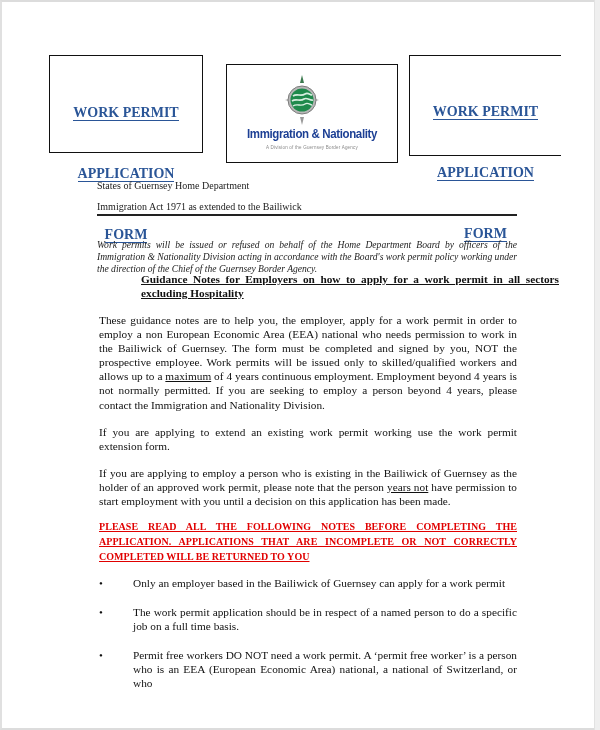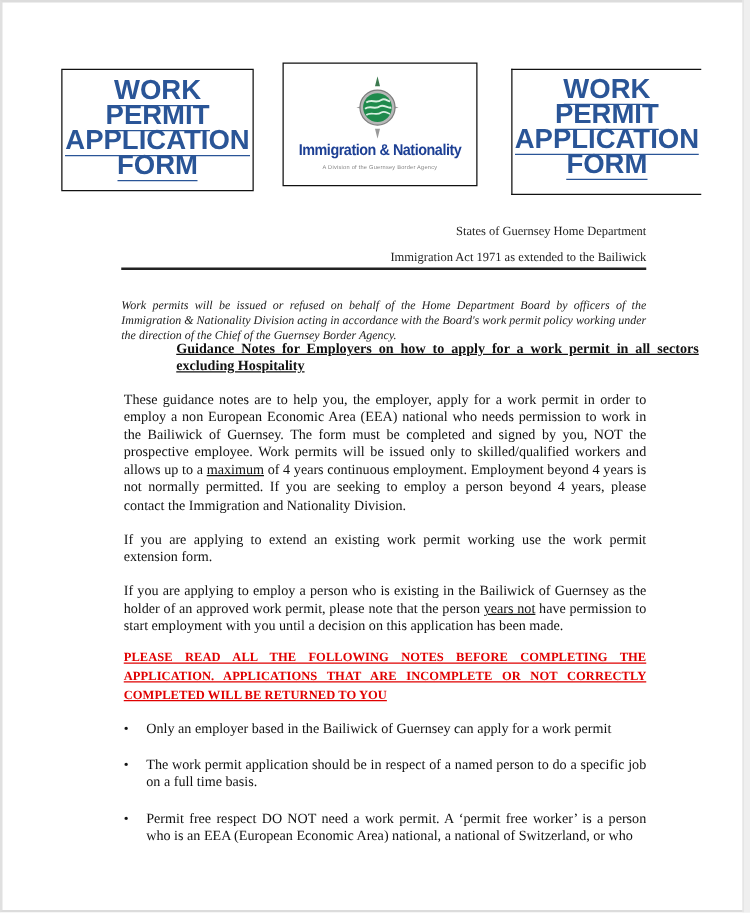--- a/index.html
+++ b/index.html
@@ -25,55 +25,56 @@
     
     .title-box {
       position: absolute; top: 55px; box-sizing: border-box;
       text-align: center;
     }
     .title-box.left { left: 49px; width: 154px; height: 98px; border: 1.5px solid #111; }
     .title-box.right { left: 409px; width: 152px; height: 101px;
       border-top: 1.5px solid #111; border-left: 1.5px solid #111; border-bottom: 1.5px solid #111; }
     .title-box .title-line {
       display: block;
-      font-family: Liberation Sans, sans-serif;
+      font-family: Liberation Serif, serif;
       font-weight: bold;
-      font-size: 22px;
+      font-size: 14px;
       line-height: 20px;
       color: #2a5597;
+      margin-top: 41px;
     }
     .title-box .title-line span {
       border-bottom: 1.5px solid #2a5597;
       padding-bottom: 0px;
     }
     .title-box.left .title-wrap { padding-top: 6px; }
     .title-box.right .title-wrap { padding-top: 5px; }
 
     .logo-box {
-      position: absolute; left: 226px; top: 50px; width: 156px; height: 99px;
+      position: absolute; left: 226px; top: 64px; width: 172px; height: 99px;
       box-sizing: border-box; border: 1.5px solid #111; padding-left: 36px;
     }
     .logo-emblem {
       position: absolute; left: 58px; top: 10px; width: 34px; height: 50px;
     }
     .logo-title {
       position: absolute; left: 0; right: 0; top: 62px; text-align: center;
       font-family: "Liberation Sans", sans-serif; font-weight: bold;
       font-size: 12.5px; letter-spacing: -0.4px; color: #1c3f94;
       transform: scaleX(0.92);
     }
     .logo-subtitle {
       position: absolute; left: 0; right: 0; top: 80px; text-align: center;
       font-family: "Liberation Sans", sans-serif; font-size: 4.5px;
       color: #888; letter-spacing: 0.2px;
     }
 
     
     .centered-line {
-      position: absolute; left: 97px; width: 420px; text-align: right;
+      position: absolute; left: 97px; width: 420px; text-align: left;
       font-size: 10px; color: #222;
     }
     .rule {
       position: absolute; left: 97px; top: 214px; width: 420px; height: 2px;
       background: #222;
     }
     .intro {
       position: absolute; left: 97px; top: 219px; width: 420px;
       font-style: italic; font-size: 9.6px; line-height: 12px;
       text-align: justify; color: #222; margin-top: 20px;
@@ -95,21 +96,21 @@
     .b { font-weight: normal; }
     .bullet-item {
       position: absolute; left: 99px; width: 418px;
       font-size: 11.3px; line-height: 14.1px; color: #111;
     }
     .bullet-dot {
       position: absolute; left: 0; top: 0; width: 15px;
       font-size: 11px;
     }
     .bullet-text {
-      margin-left: 18px; text-align: justify; display: block;
+      margin-left: 34px; text-align: justify; display: block;
     }
   </style>
 </head>
 <body>
 
 <div class="frame"></div>
 <div class="right-band"></div>
 
 <div class="title-box left">
   <div class="title-wrap">
@@ -162,14 +163,14 @@
 <div class="bullet-item" style="top:576px;">
   <span class="bullet-dot">•</span>
   <span class="bullet-text">Only an employer based in the Bailiwick of Guernsey can apply for a work permit</span>
 </div>
 <div class="bullet-item" style="top:605px;">
   <span class="bullet-dot">•</span>
   <span class="bullet-text">The work permit application should be in respect of a named person to do a specific job on a full time basis.</span>
 </div>
 <div class="bullet-item" style="top:648px;">
   <span class="bullet-dot">•</span>
-  <span class="bullet-text"><span>Permit free respect DO NOT need a work permit. A </span><span class="b">‘permit free worker’</span><span> is a person who is an EEA (European Economic Area) national, a national of Switzerland, or who</span></span>
+  <span class="bullet-text"><span>Permit free workers DO NOT need a work permit. A </span><span class="b">‘permit free worker’</span><span> is a person who is an EEA (European Economic Area) national, a national of Switzerland, or who</span></span>
 </div>
 
 </body></html>

